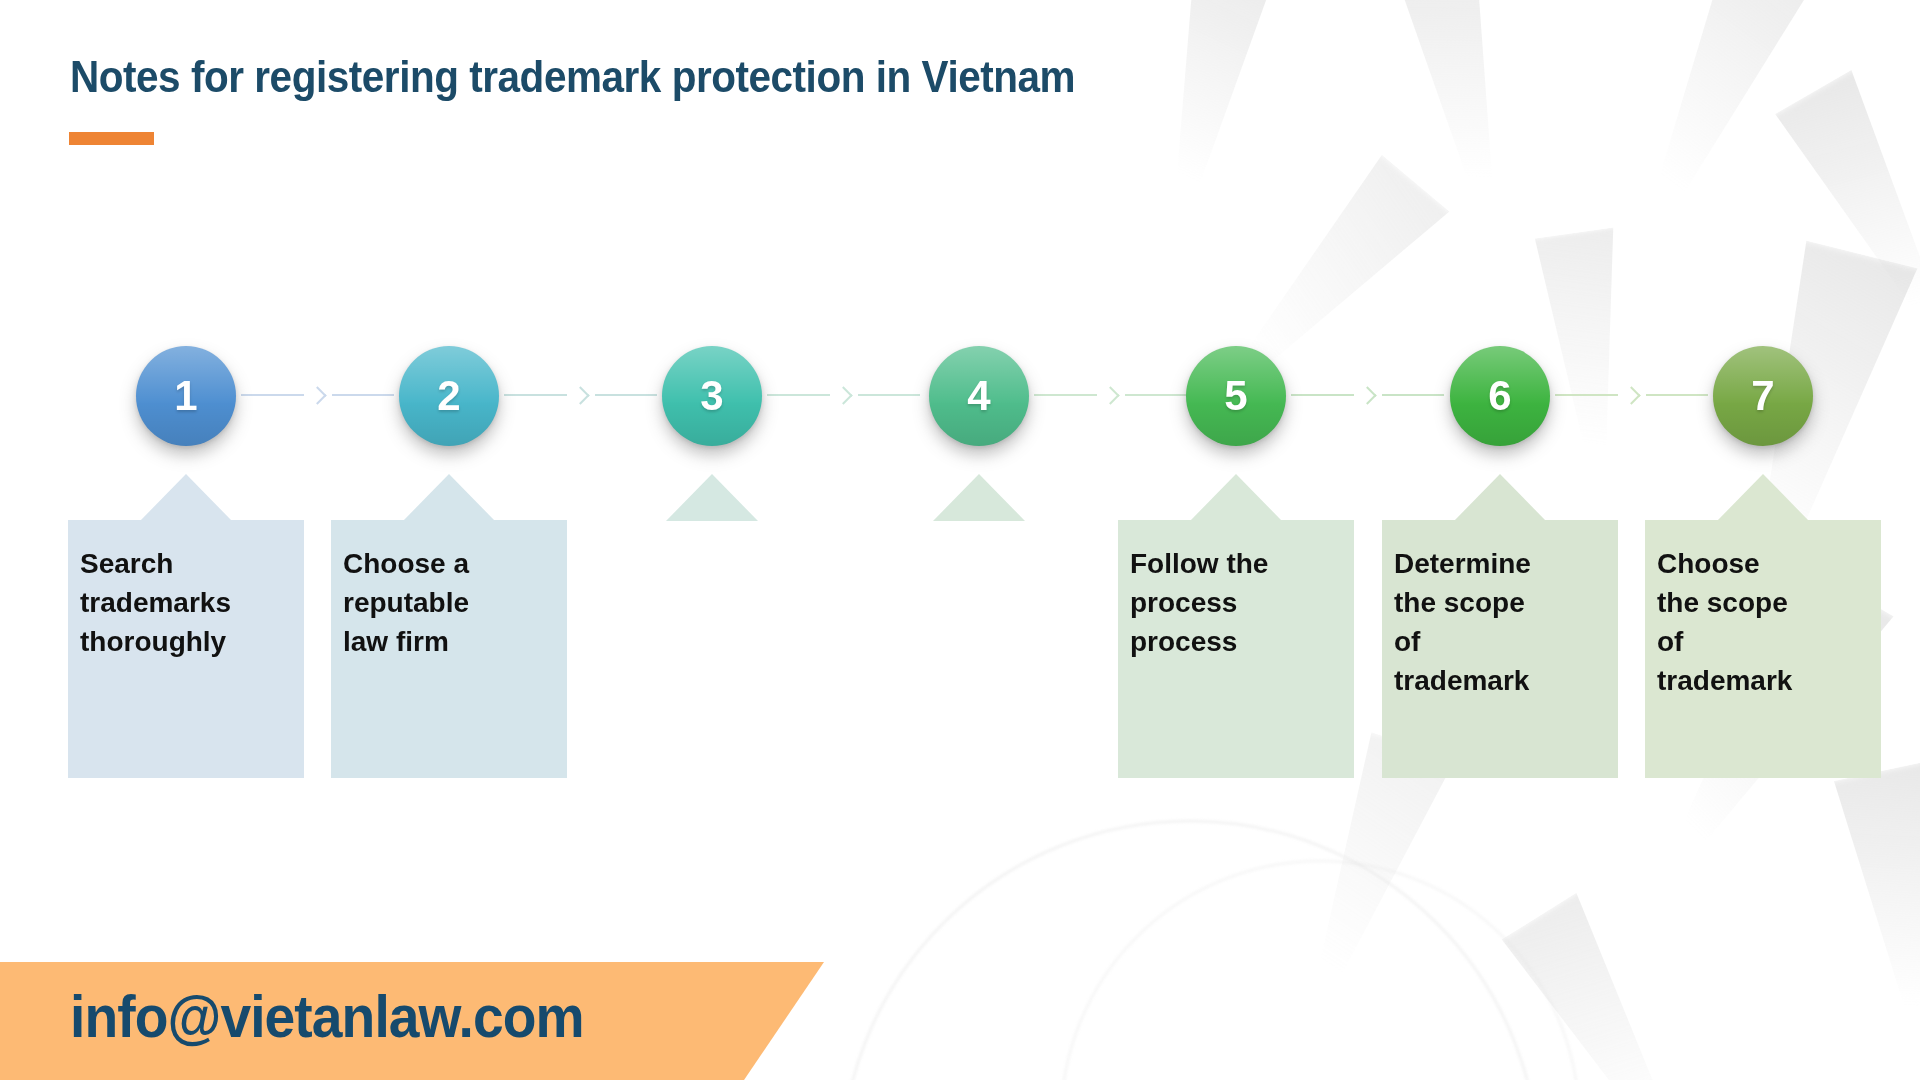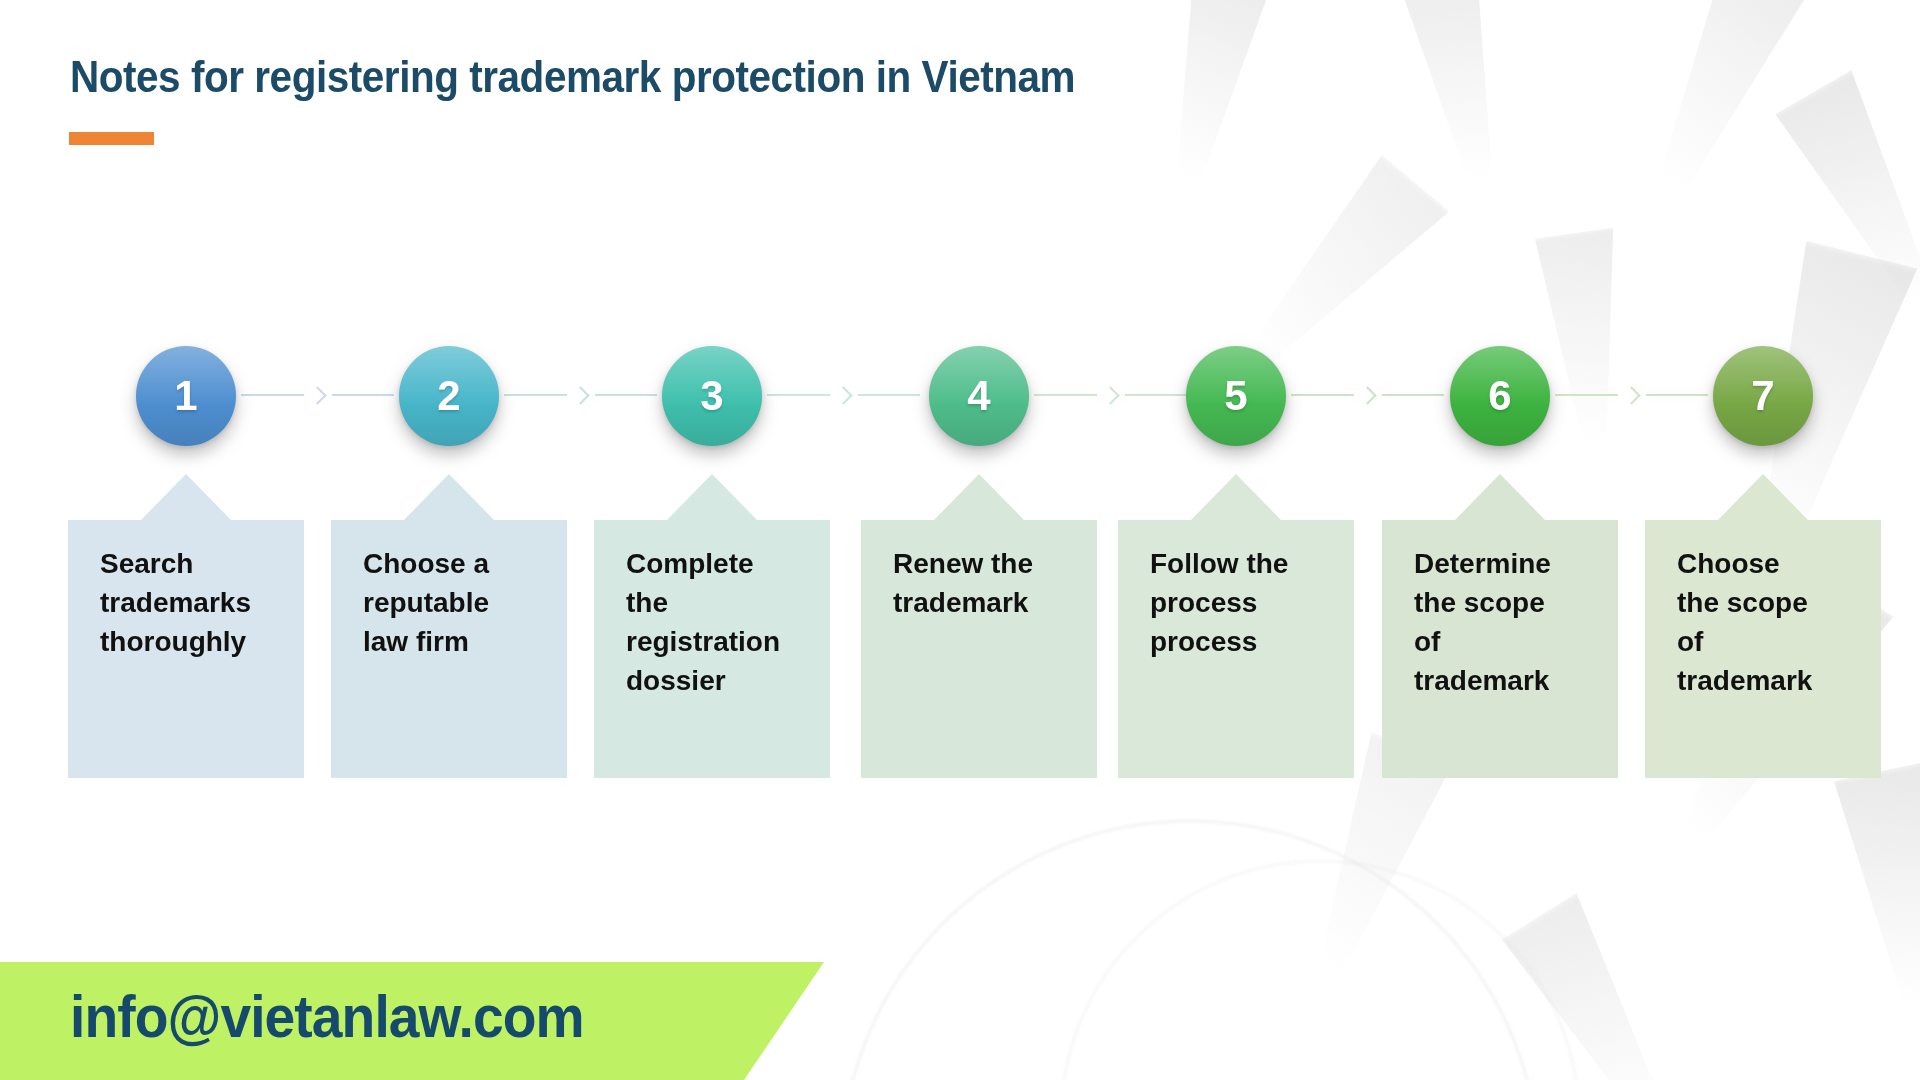--- a/index.html
+++ b/index.html
@@ -41,21 +41,21 @@
   .conn-line.l { left:0; width:calc(50% - 14px); }
   .conn-line.r { right:0; width:calc(50% - 14px); }
   .chevron { position:absolute; top:0.5px; left:calc(50% - 7px); width:13px; height:13px;
              border-top:2.5px solid var(--line,#ccd9eb); border-right:2.5px solid var(--line,#ccd9eb);
              transform:rotate(45deg); }
 
   .pointer { position:absolute; top:128px; left:calc(50% - 46px); width:92px; height:47px;
              background:var(--box,#d8e4ee); clip-path:polygon(50% 0, 100% 100%, 0 100%); }
   .box { position:absolute; top:174px; left:0; width:236px; height:258px;
          background:var(--box,#d8e4ee); }
-  .label { margin:24px 0 0 32px; width:152px; font-size:28px; font-weight:700;
+  .label { margin:24px 0 0 12px; width:152px; font-size:28px; font-weight:700;
            line-height:39px; color:#111111; }
 
   
   .footer-band { position:absolute; left:0; top:962px; width:830px; height:118px;
                  clip-path:polygon(0 0, 824px 0, 744px 100%, 0 100%); }
   .footer-email { position:absolute; left:70px; top:20px; font-size:60px; font-weight:700;
                   letter-spacing:-1px; transform:scaleX(.92); transform-origin:left top;
                   white-space:nowrap; }
 </style>
 </head>
@@ -116,38 +116,32 @@
   <div class="step s3" style="--circle: #3fc0ad; --box: #d5e8e2; --line: #cbe6da;">
     <div class="conn">
       <span class="conn-line l"></span>
       <span class="conn-line r"></span>
       <span class="chevron"></span>
     </div>
     <div class="circle">
       <span class="num">3</span>
     </div>
     <div class="pointer"></div>
-    <div class="box">
-      <div class="label">Complete the registration dossier</div>
-    </div>
   </div>
 
   <div class="step s4" style="--circle: #4fbd8c; --box: #d7e8db; --line: #cee7d0;">
     <div class="conn">
       <span class="conn-line l"></span>
       <span class="conn-line r"></span>
       <span class="chevron"></span>
     </div>
     <div class="circle">
       <span class="num">4</span>
     </div>
     <div class="pointer"></div>
-    <div class="box">
-      <div class="label">Renew the trademark</div>
-    </div>
   </div>
 
   <div class="step s5" style="--circle: #45b953; --box: #d9e8d9; --line: #c9e4c6;">
     <div class="conn">
       <span class="conn-line l"></span>
       <span class="conn-line r"></span>
       <span class="chevron"></span>
     </div>
     <div class="circle">
       <span class="num">5</span>
@@ -176,17 +170,17 @@
   <div class="step s7" style="--circle: #78a845; --box: #dbe7d1;">
     <div class="circle">
       <span class="num">7</span>
     </div>
     <div class="pointer"></div>
     <div class="box">
       <div class="label">Choose the scope of trademark</div>
     </div>
   </div>
 
-  <div class="footer-band" style="background: #bef264;">
+  <div class="footer-band" style="background: #fdba74;">
     <div class="footer-email" style="color: rgb(22, 74, 109);">info@vietanlaw.com</div>
   </div>
 
 </div>
 
 </body></html>

